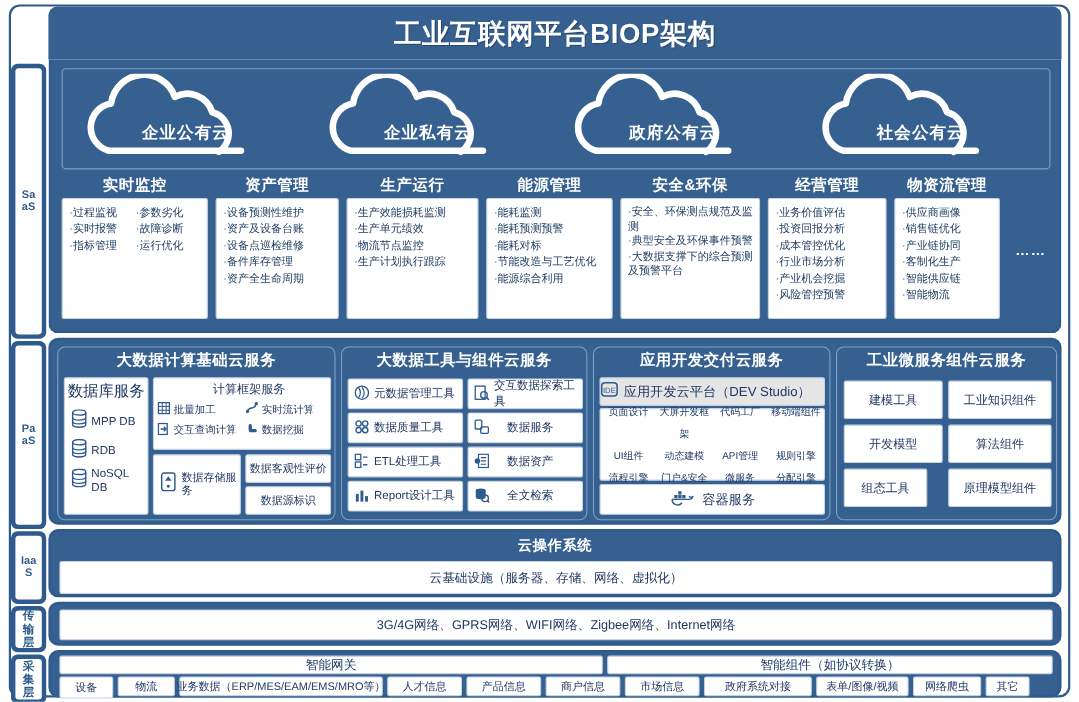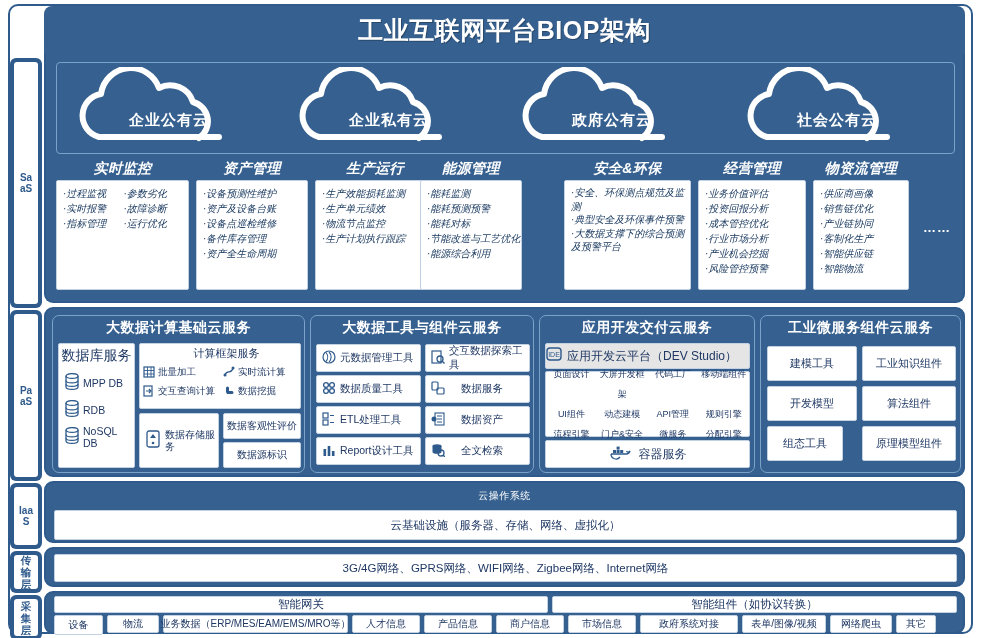--- a/index.html
+++ b/index.html
@@ -41,21 +41,21 @@
   
   .cloud-box{position:absolute;left:10px;top:8px;width:899px;height:92px;
              border:1px solid #7ba2c9;border-radius:4px;box-sizing:border-box;}
   .cloud{position:absolute;top:4px;width:200px;height:84px;}
   .cloud svg{position:absolute;left:0;top:0;}
   .cloud .lbl{position:absolute;left:0;top:44px;width:200px;text-align:center;
               color:#ffffff;font-size:15px;font-weight:bold;letter-spacing:1px;}
 
   
   .saas-cards{position:absolute;left:10px;top:104px;width:899px;height:136px;}
-  .scard{position:absolute;top:0;height:136px;font-style:italic;}
+  .scard{position:absolute;top:0;height:136px;}
   .scard .tt{text-align:center;color:#ffffff;font-size:14px;font-weight:bold;height:22px;line-height:20px;letter-spacing:.5px;}
   .scard .bd{background:#ffffff;border:1px solid #c3d2e3;border-radius:2px;height:110px;box-sizing:border-box;
              padding:5px 4px 0 6px;overflow:hidden;}
   .scard li{list-style:none;font-size:10px;line-height:15px;color:#17375e;margin:0;white-space:nowrap;}
   .scard ul{margin:0;padding:0;}
   .scard li.wrap{white-space:normal;line-height:13.5px;}
   .twocol ul{display:flex;flex-wrap:wrap;}
   .twocol li{width:50%;}
   .dots{position:absolute;right:4px;top:62px;color:#ffffff;font-size:13px;letter-spacing:1px;font-weight:bold;}
 
@@ -88,21 +88,21 @@
            border-radius:2px;box-sizing:border-box;display:flex;flex-wrap:wrap;align-content:center;padding:2px 0;}
   .devgrid span{width:25%;text-align:center;font-size:9px;color:#1f3864;line-height:20px;}
   .devfoot{position:absolute;left:5px;top:124px;width:205px;height:28px;background:#ffffff;border:1px solid #c3d2e3;
            border-radius:2px;display:flex;align-items:center;justify-content:center;gap:8px;box-sizing:border-box;}
   .devfoot .t{font-size:12px;color:#1f3864;}
 
   .mscell{position:absolute;background:#ffffff;border:1px solid #c3d2e3;border-radius:2px;box-sizing:border-box;
           display:flex;align-items:center;justify-content:center;font-size:11px;color:#1f3864;}
 
   
-  .ititle{text-align:center;color:#ffffff;font-size:10px;font-weight:normal;height:20px;line-height:19px;letter-spacing:.5px;}
+  .ititle{text-align:center;color:#ffffff;font-size:13px;font-weight:bold;height:20px;line-height:19px;letter-spacing:.5px;}
   .ibar{position:absolute;left:8px;width:903px;background:#ffffff;border:1px solid #c3d2e3;border-radius:2px;
         box-sizing:border-box;display:flex;align-items:center;justify-content:center;font-size:11.5px;color:#1f3864;}
   .cellrow{position:absolute;left:8px;display:flex;gap:4px;}
   .cell{background:#ffffff;border:1px solid #c3d2e3;border-radius:2px;box-sizing:border-box;
         display:flex;align-items:center;justify-content:center;font-size:10px;color:#1f3864;white-space:nowrap;}
 </style>
 </head>
 <body>
 
 <div class="page">
@@ -202,21 +202,21 @@
         <div class="bd">
             <ul>
           <li>·生产效能损耗监测</li>
           <li>·生产单元绩效</li>
           <li>·物流节点监控</li>
           <li>·生产计划执行跟踪</li>
         </ul>
           </div>
       </div>
 
-      <div class="scard" style="left:364px;width:102px">
+      <div class="scard" style="left:386px;width:115px">
         <div class="tt">能源管理</div>
         <div class="bd">
             <ul>
           <li>·能耗监测</li>
           <li>·能耗预测预警</li>
           <li>·能耗对标</li>
           <li>·节能改造与工艺优化</li>
           <li>·能源综合利用</li>
         </ul>
           </div>

